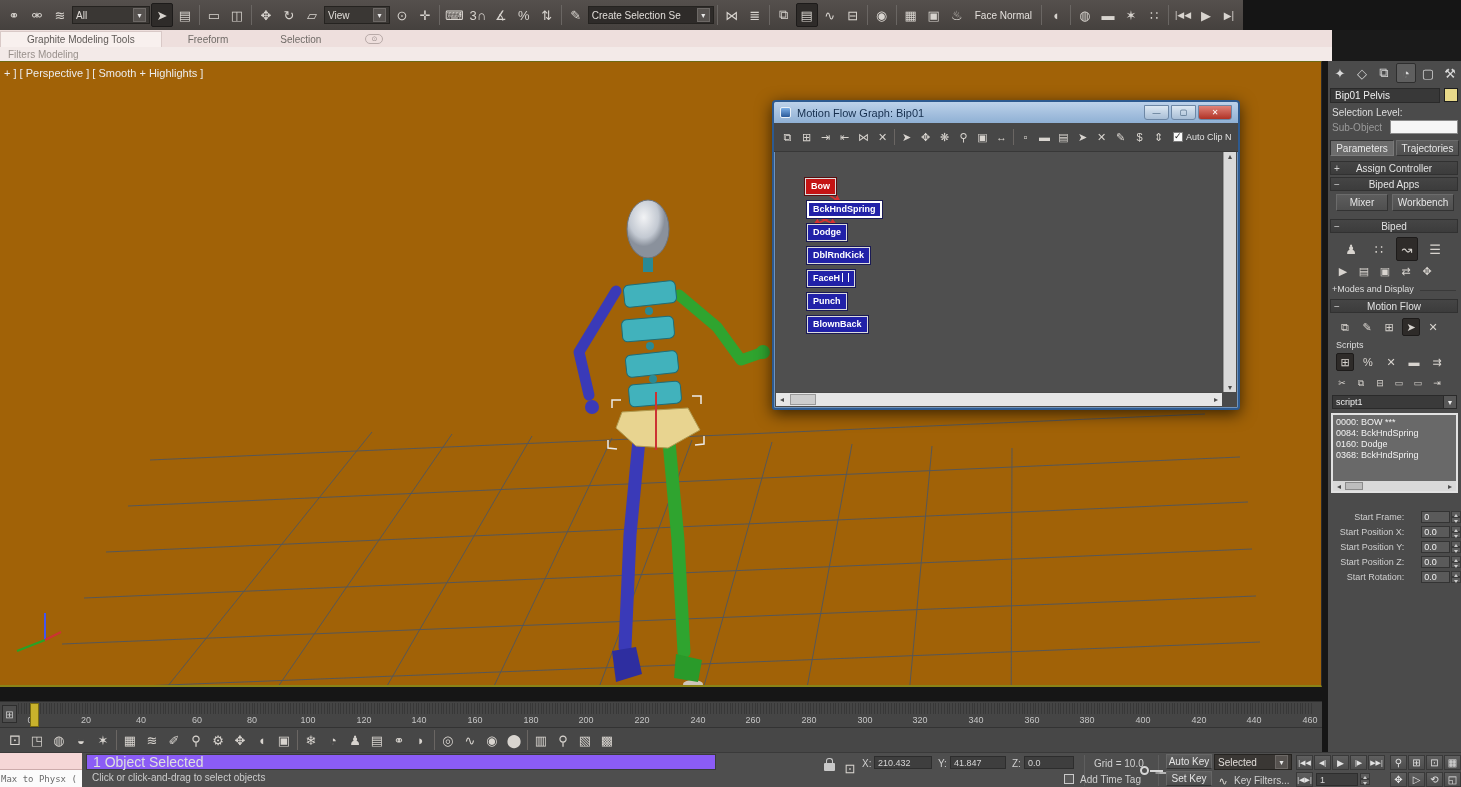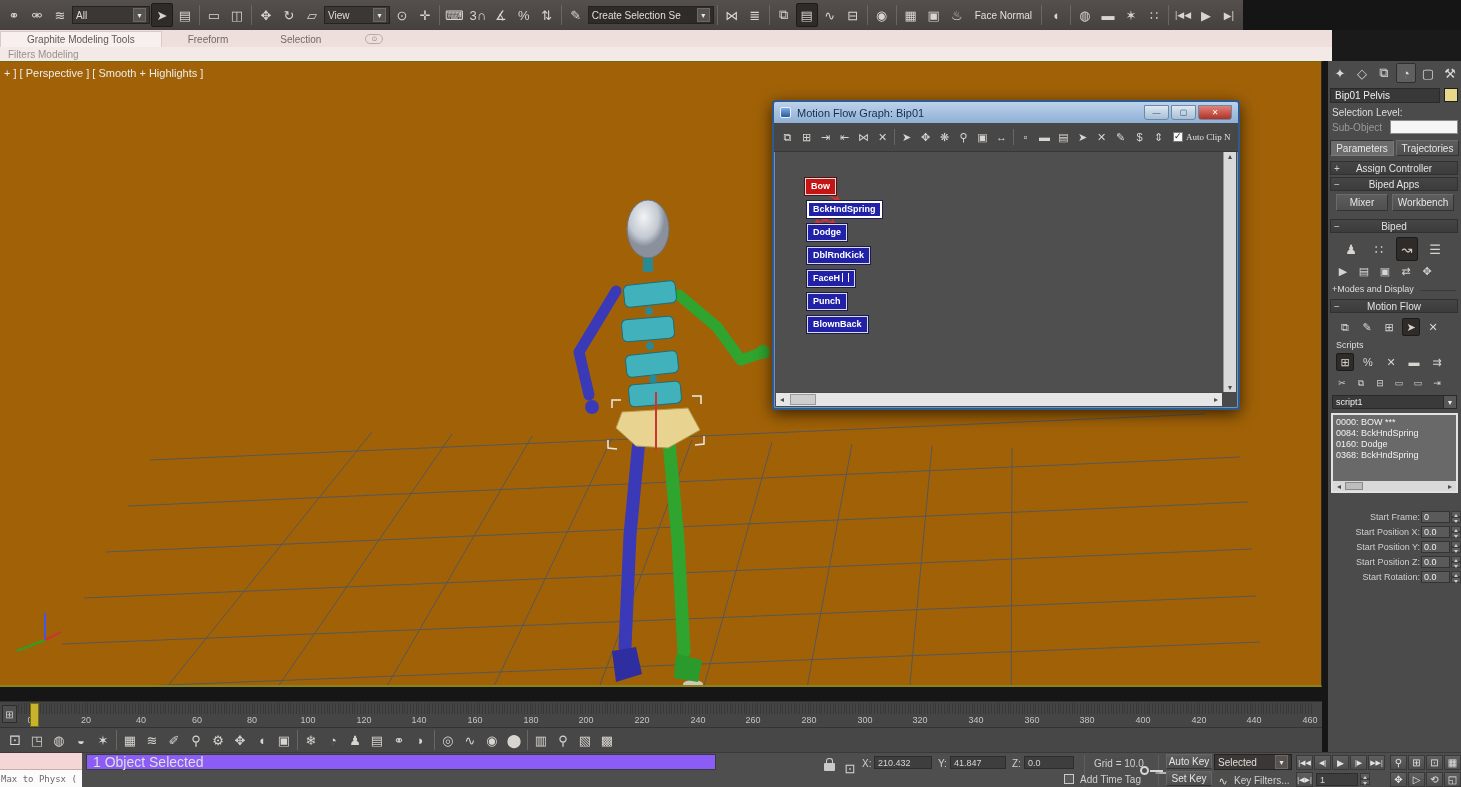--- a/index.html
+++ b/index.html
@@ -33,21 +33,21 @@
   .mfgtitle{position:absolute;left:0;top:0;right:0;height:21px;background:linear-gradient(#bdd2ea,#8fb0d4);display:flex;align-items:center;padding:0 6px;border-radius:2px 2px 0 0;}
   .mfgico{width:11px;height:11px;background:linear-gradient(#7db0e8,#2a5a9a);border:1px solid #e8f0f8;border-radius:2px;margin-right:6px;}
   .mfgtitle .t{flex:1;color:#152e4d;font-size:11px;}
   .wbtn{width:25px;height:15px;margin-left:2px;background:linear-gradient(#dde8f2,#a8bed6);border:1px solid #6d87a5;border-radius:0 0 3px 3px;display:flex;align-items:center;justify-content:center;color:#2c4a68;font-size:8px;}
   .wbtn.close{width:34px;background:linear-gradient(#e08278,#b03226);color:#fff;}
   .mfgtools{position:absolute;left:0;top:21px;right:0;height:29px;background:#474747;border-bottom:1px solid #383838;display:flex;align-items:center;padding:0 4px;}
   .mfgtools .ic{min-width:19px;height:20px;font-size:11px;}
   .mfgtools .sepv{height:16px;}
   .chk{width:10px;height:10px;background:#fafafa;border:1px solid #7a7a7a;margin:0 3px 0 5px;position:relative;}
   .chk::after{content:"✓";position:absolute;left:0;top:-2px;font-size:9px;color:#1a1a1a;}
-  .chklab{font-size:9px;color:#e0e0e0;white-space:nowrap;font-family:Liberation Serif, serif;}
+  .chklab{font-size:9px;color:#e0e0e0;white-space:nowrap;}
   .mfggraph{position:absolute;left:2px;top:50px;right:16px;bottom:16px;background:#4f4f4f;overflow:hidden;}
   .clip{position:absolute;background:#2121a8;border:1px solid #dcdcdc;color:#fff;font-weight:bold;font-size:9px;padding:2px 5px 3px;white-space:nowrap;box-shadow:0 0 0 1px #1a1a55;}
   .clip.cur{background:#c41414;box-shadow:0 0 0 1px #5a0f0f;}
   .clip.sel{border:2px solid #fff;padding:1px 4px 2px;}
   .txtcur{display:inline-block;width:7px;height:9px;border-left:1px solid #fff;border-right:1px solid #fff;margin-left:2px;vertical-align:-1px;}
   .vscroll{position:absolute;right:2px;top:50px;bottom:16px;width:13px;background:#d9d9d9;border-left:1px solid #9a9a9a;display:flex;flex-direction:column;justify-content:space-between;align-items:center;}
   .hscroll{position:absolute;left:2px;right:16px;bottom:2px;height:13px;background:#e6e6e6;display:flex;align-items:center;}
   .sar{color:#4a4a4a;font-size:8px;width:12px;text-align:center;}
   .hthumb{width:26px;height:11px;background:#cdcdcd;border:1px solid #9a9a9a;margin-left:2px;}
   .hsp{flex:1;}
@@ -72,21 +72,21 @@
   .sepline{position:absolute;height:1px;background:#5e5e5e;border-bottom:1px solid #3a3a3a;}
   .ddp{position:absolute;height:14px;background:#3a3a3a;border:1px solid #2a2a2a;color:#eee;font-size:9px;display:flex;align-items:center;}
   .ddp .ddtxt{flex:1;padding-left:3px;}
   .ddp .ddarr{width:13px;height:12px;background:#575757;border-left:1px solid #2a2a2a;display:flex;align-items:center;justify-content:center;}
   .ddp .ddarr::after{content:"▾";font-size:8px;}
   .listbox{position:absolute;left:3px;top:352px;width:127px;height:80px;border:2px solid #e2e2e2;background:#696969;padding:2px 0 0 3px;overflow:hidden;}
   .listbox .li{color:#f2f2f2;font-size:9px;line-height:11px;white-space:nowrap;}
   .lscroll{position:absolute;left:0;right:0;bottom:0;height:10px;background:#d9d9d9;display:flex;align-items:center;}
   .lthumb{width:18px;height:8px;background:#bdbdbd;border:1px solid #8a8a8a;}
   .frow{position:absolute;left:0;width:133px;height:15px;display:flex;align-items:center;}
-  .frow .fl{width:96px;text-align:right;color:#cfcfcf;font-size:9px;padding-right:1px;}
+  .frow .fl{width:96px;text-align:right;color:#cfcfcf;font-size:9px;padding-right:17px;}
   .frow .fv{width:30px;height:12px;background:#5a5a5a;border:1px solid #333;color:#efefef;font-size:9px;padding:0 2px;display:flex;align-items:center;}
   .spin{width:10px;height:12px;display:flex;flex-direction:column;margin-left:1px;}
   .spin b{flex:1;background:#5c5c5c;border:1px solid #3a3a3a;position:relative;}
   .spin b.u::after,.spin b.d::after{content:"";position:absolute;left:1.5px;border:2.5px solid transparent;}
   .spin b.u::after{top:0;border-bottom:3px solid #ccc;}
   .spin b.d::after{top:2px;border-top:3px solid #ccc;}
   
   .trackrow{left:0;top:687px;width:1322px;height:14px;background:#383838;display:flex;align-items:center;}
   .tbtn{width:11px;height:12px;background:#4e4e4e;border:1px solid #2d2d2d;color:#cfcfcf;font-size:7px;display:flex;align-items:center;justify-content:center;margin-left:2px;}
   .ttrack{width:84px;height:12px;background:#575757;border:1px solid #2d2d2d;margin-left:1px;display:flex;align-items:center;justify-content:center;color:#e2e2e2;font-size:9px;}
@@ -533,20 +533,21 @@
     <span class="ic">▧</span>
     <span class="ic">▩</span>
   </div>
 
   <div class="abs statusbar">
     <div class="listener">
       <div class="pink"></div>
       <div class="white">Max to Physx (</div>
     </div>
     <div class="selbox">1 Object Selected</div>
+    <div class="promptln">Click or click-and-drag to select objects</div>
     <div class="lockic"></div>
     <span class="ic" style="position:absolute;left:842px;top:3px;min-width:16px">⊡</span>
     <span class="slab" style="left:862px">X:</span>
     <span class="sfield" style="left:874px;width:58px">210.432</span>
     <span class="slab" style="left:938px">Y:</span>
     <span class="sfield" style="left:950px;width:56px">41.847</span>
     <span class="slab" style="left:1012px">Z:</span>
     <span class="sfield" style="left:1024px;width:50px">0.0</span>
     <span class="vr" style="left:1084px"></span>
     <span class="slab" style="left:1094px">Grid = 10.0</span>

